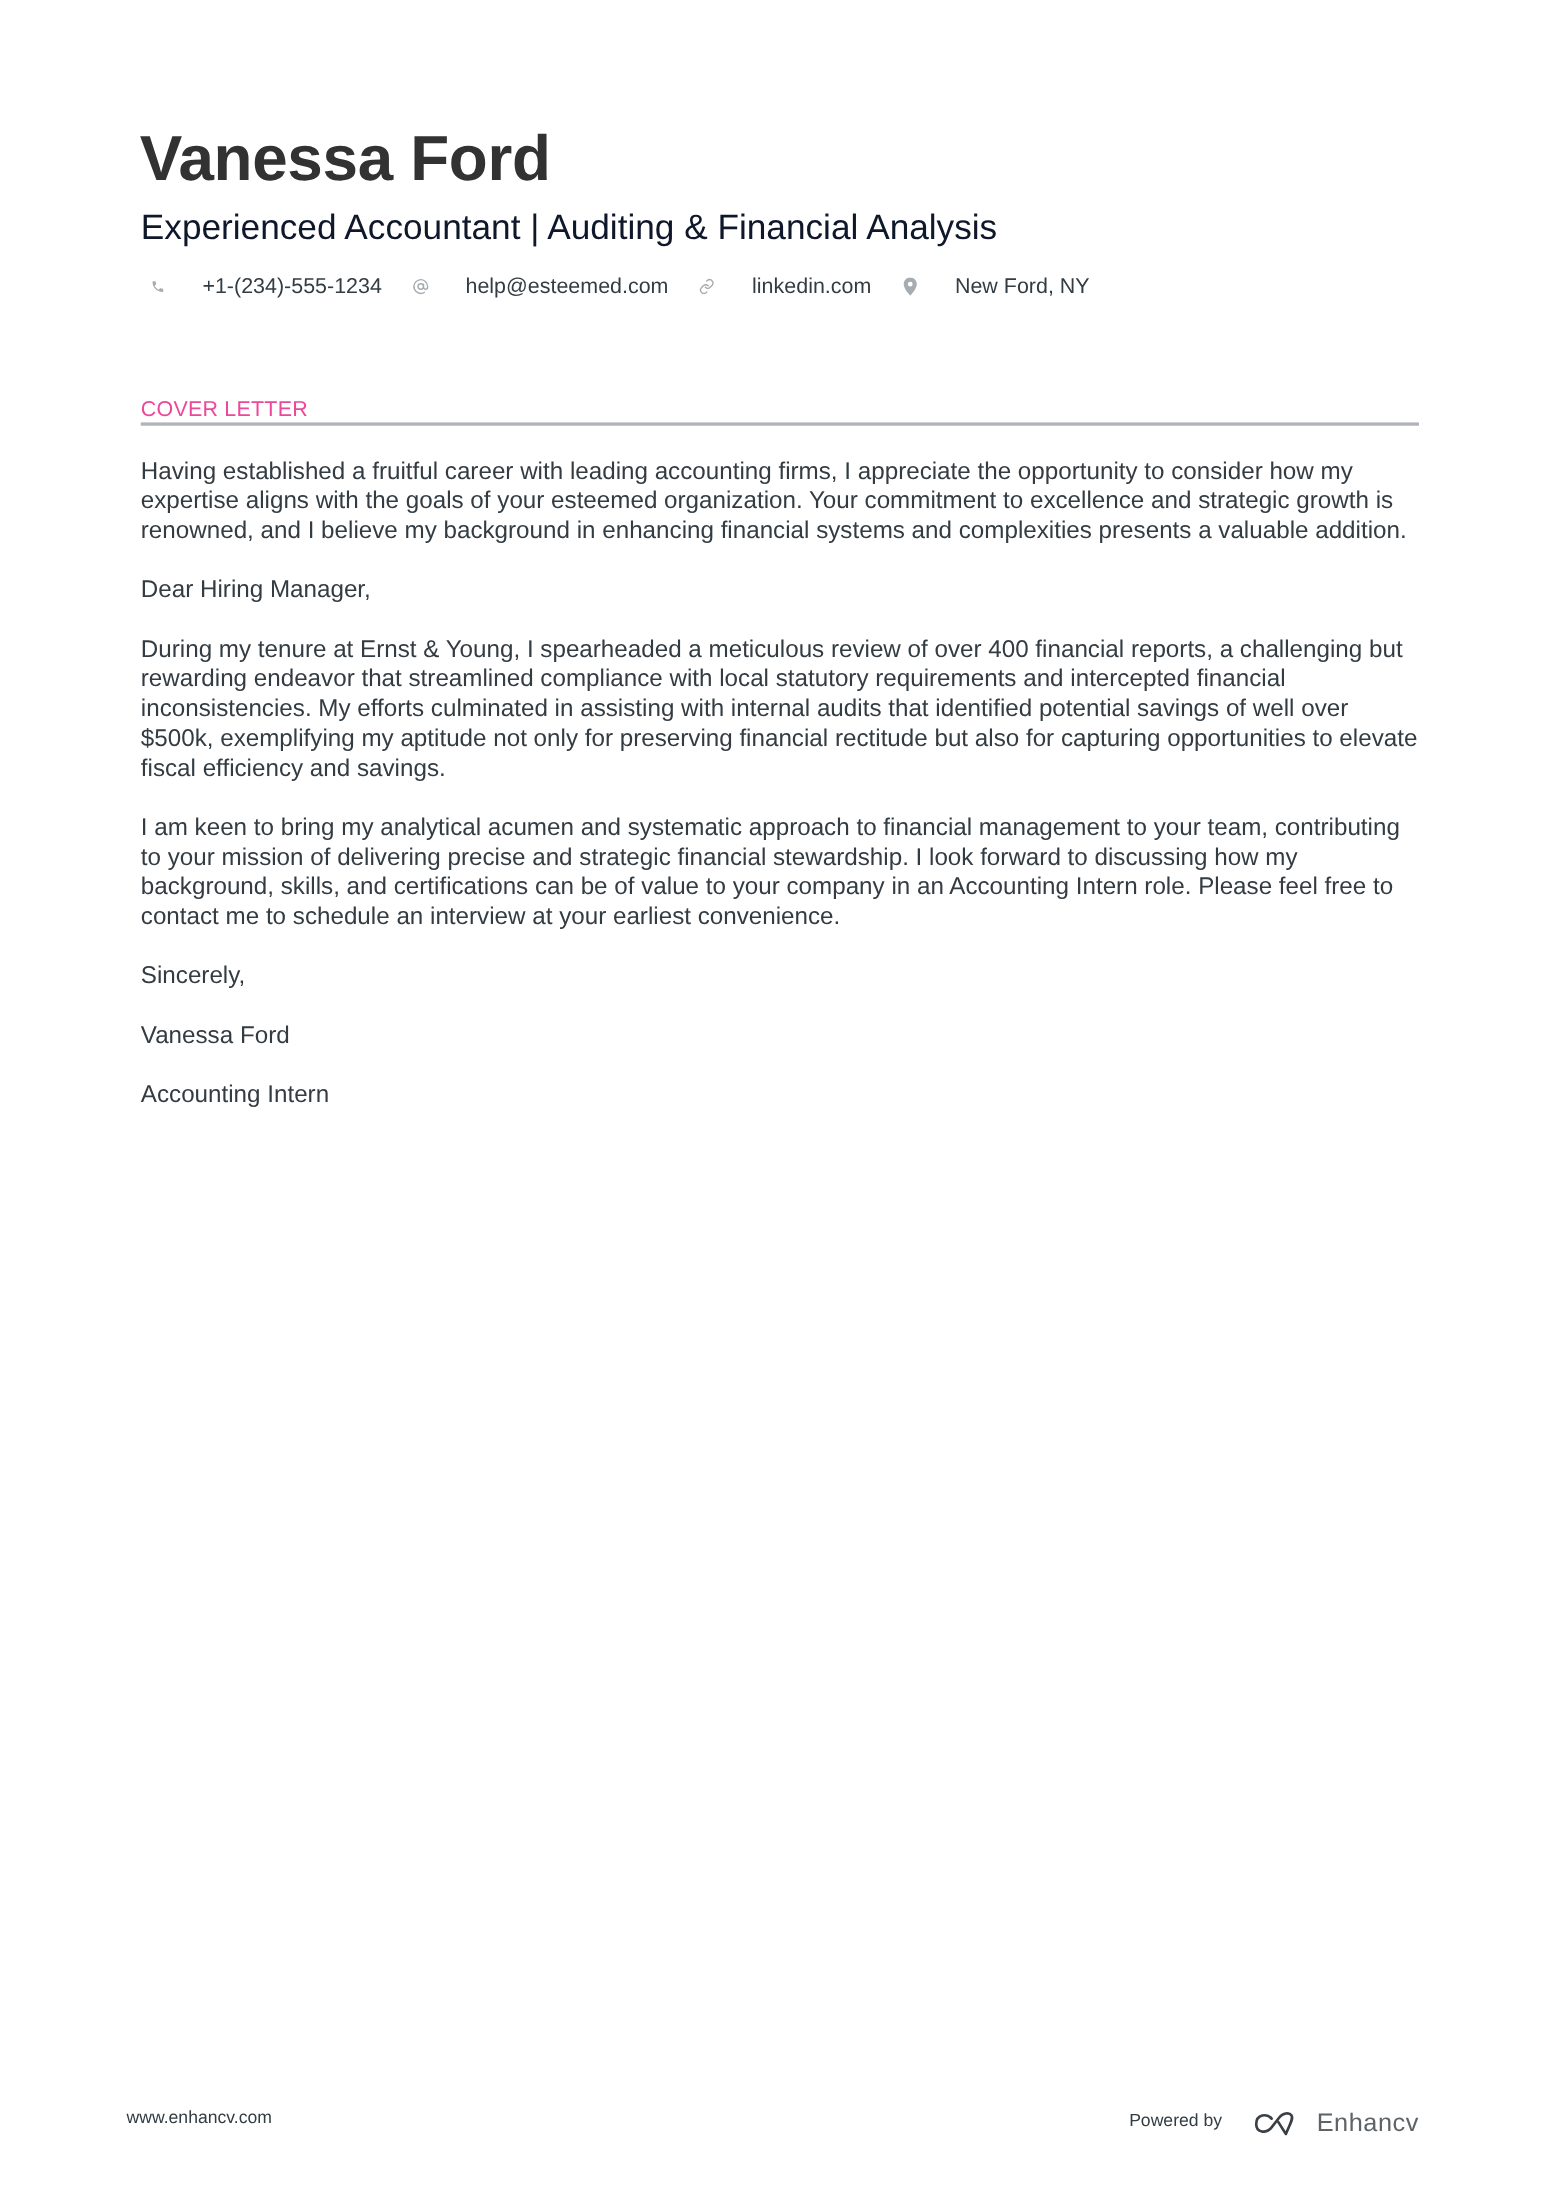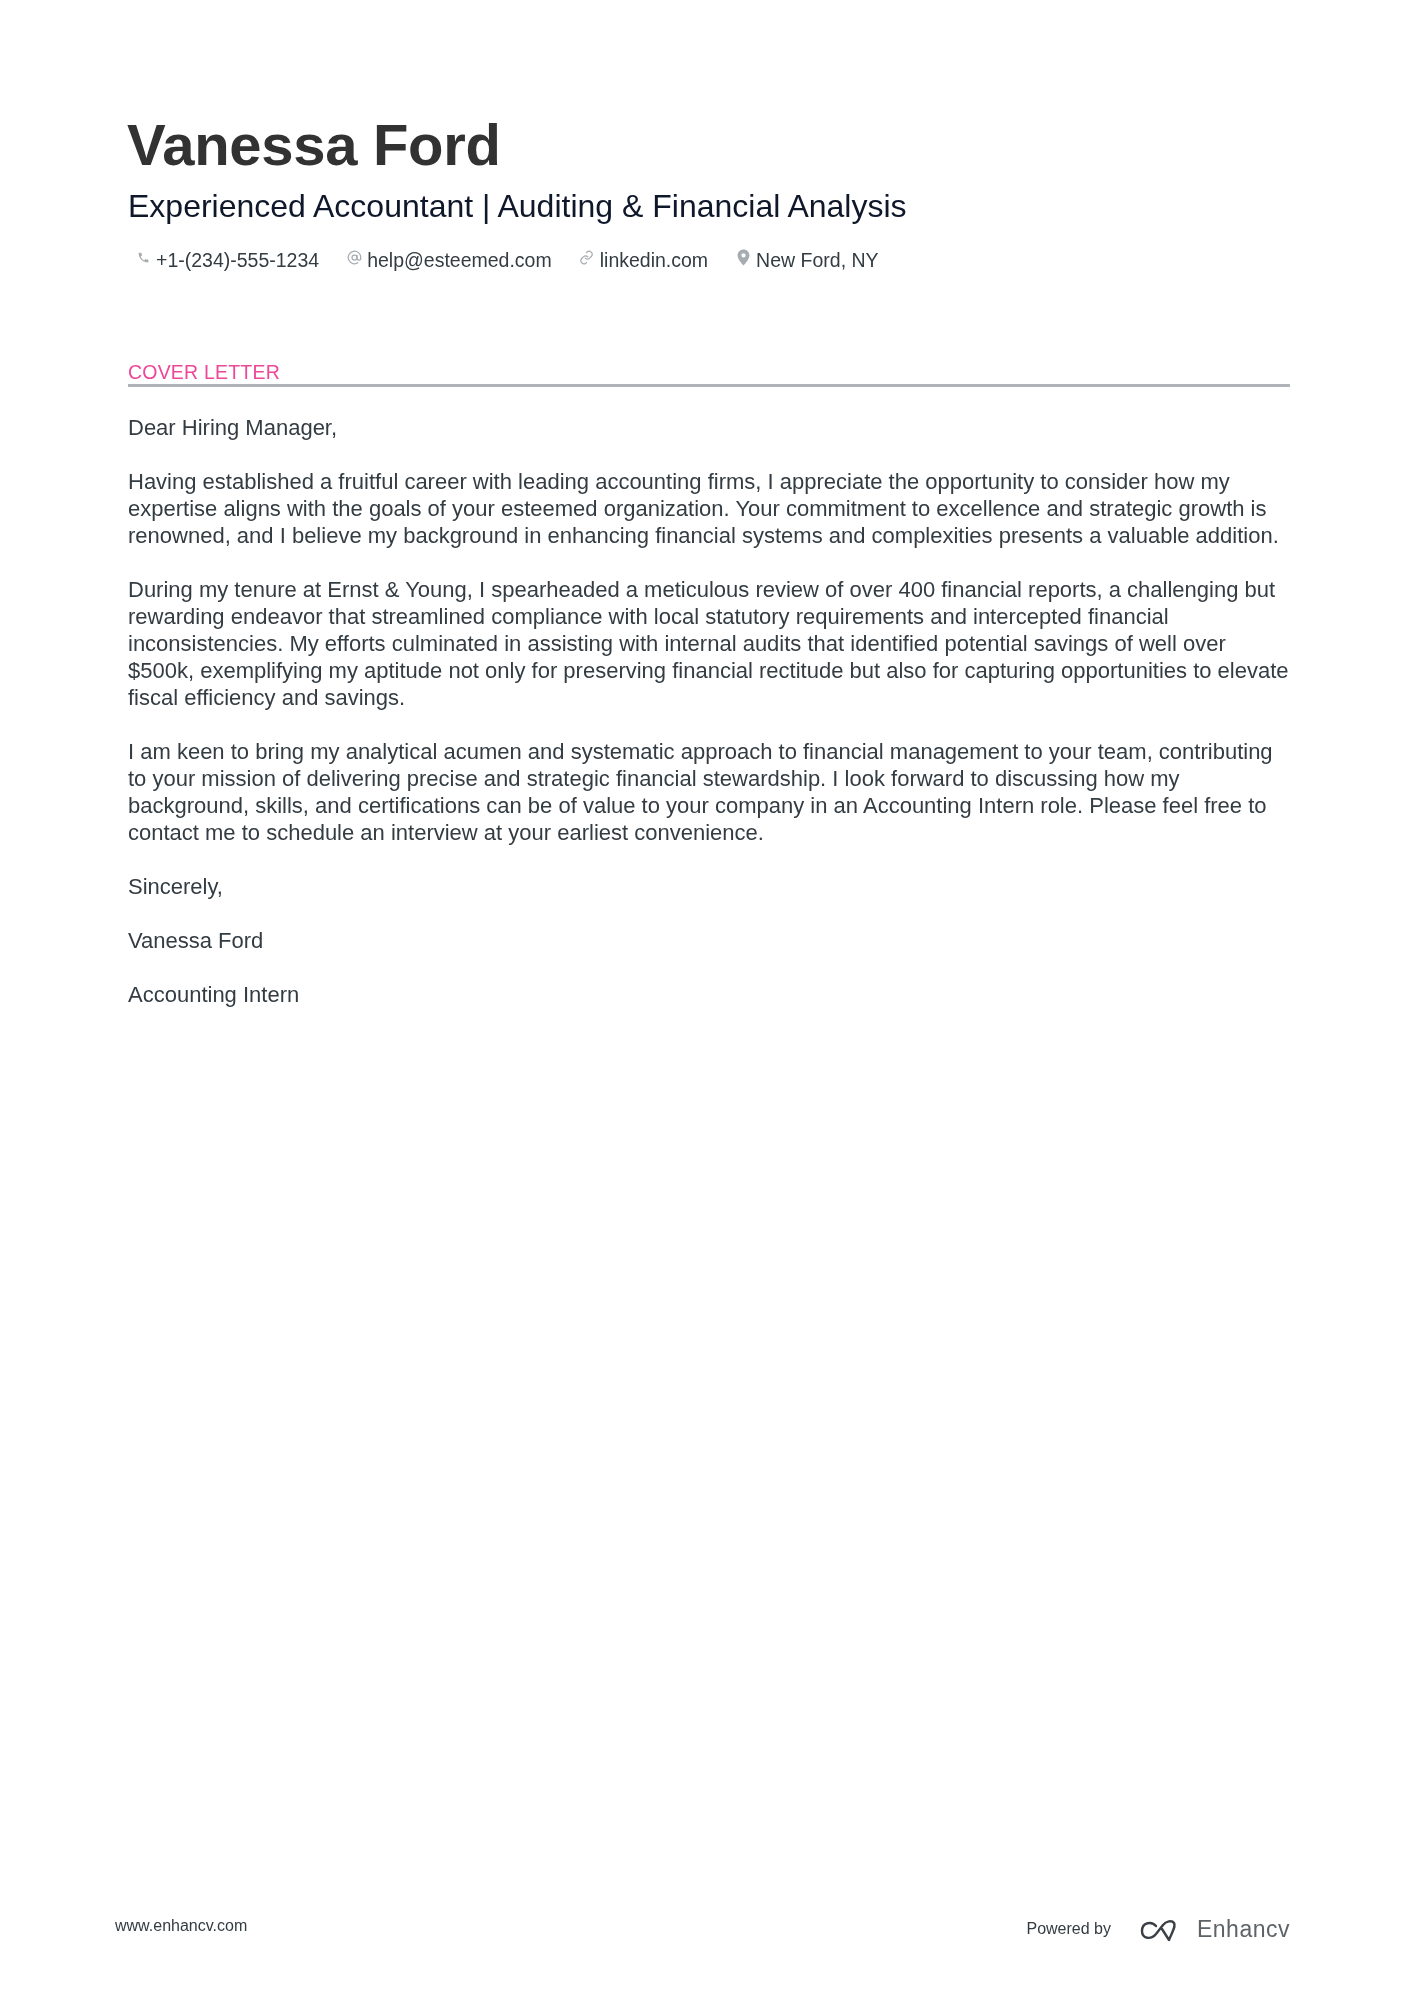--- a/index.html
+++ b/index.html
@@ -45,22 +45,23 @@
       top: 246px;
       height: 28px;
       display: flex;
       align-items: center;
       font-size: 19.5px;
       color: #333c42;
       white-space: nowrap;
     }
     .contact-item {
       display: flex;
-      align-items: flex-start;
+      align-items: center;
       margin-right: 26px;
+      gap: 28px;
     }
     .contact-item .icon {
       display: inline-flex;
       align-items: center;
       justify-content: center;
       width: 18px;
       height: 18px;
       margin-right: 4px;
       color: #a7acb0;
     }
@@ -172,22 +173,22 @@
           </svg>
       </span>
       <span>New Ford, NY</span>
     </div>
   </div>
 
   <div class="section-title">COVER LETTER</div>
   <div class="section-rule"></div>
 
   <div class="letter">
+    <p>Having established a fruitful career with leading accounting firms, I appreciate the opportunity to consider how my expertise aligns with the goals of your esteemed organization. Your commitment to excellence and strategic growth is renowned, and I believe my background in enhancing financial systems and complexities presents a valuable addition.</p>
     <p>Dear Hiring Manager,</p>
-    <p>Having established a fruitful career with leading accounting firms, I appreciate the opportunity to consider how my expertise aligns with the goals of your esteemed organization. Your commitment to excellence and strategic growth is renowned, and I believe my background in enhancing financial systems and complexities presents a valuable addition.</p>
     <p>During my tenure at Ernst &amp; Young, I spearheaded a meticulous review of over 400 financial reports, a challenging but rewarding endeavor that streamlined compliance with local statutory requirements and intercepted financial inconsistencies. My efforts culminated in assisting with internal audits that identified potential savings of well over $500k, exemplifying my aptitude not only for preserving financial rectitude but also for capturing opportunities to elevate fiscal efficiency and savings.</p>
     <p>I am keen to bring my analytical acumen and systematic approach to financial management to your team, contributing to your mission of delivering precise and strategic financial stewardship. I look forward to discussing how my background, skills, and certifications can be of value to your company in an Accounting Intern role. Please feel free to contact me to schedule an interview at your earliest convenience.</p>
     <p>Sincerely,</p>
     <p>Vanessa Ford</p>
     <p>Accounting Intern</p>
   </div>
 
   <div class="footer-left">www.enhancv.com</div>
 
   <div class="footer-right">

